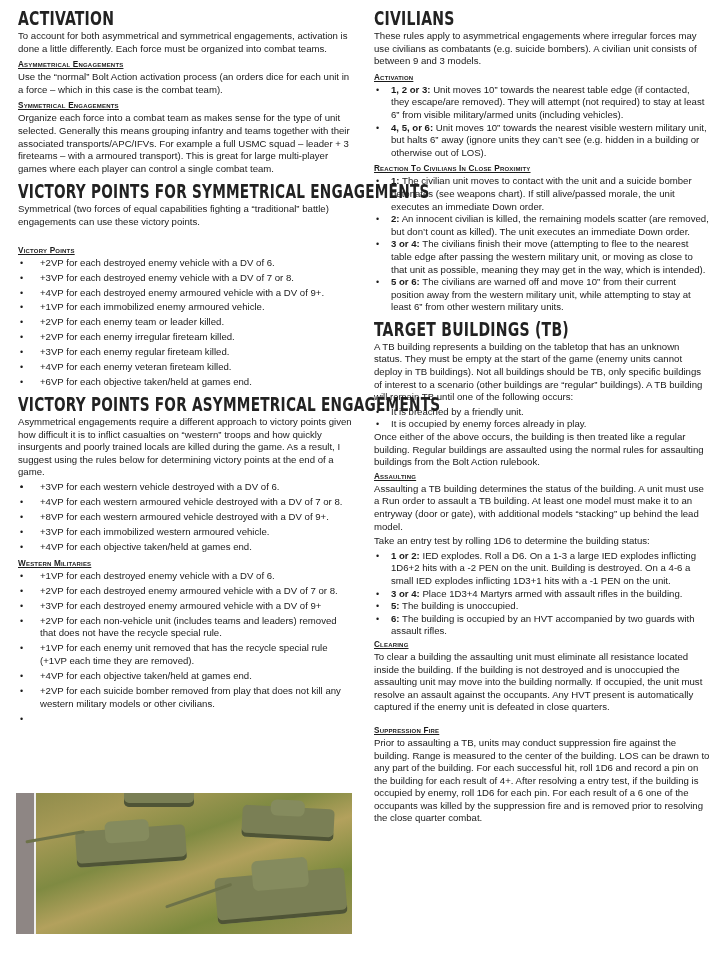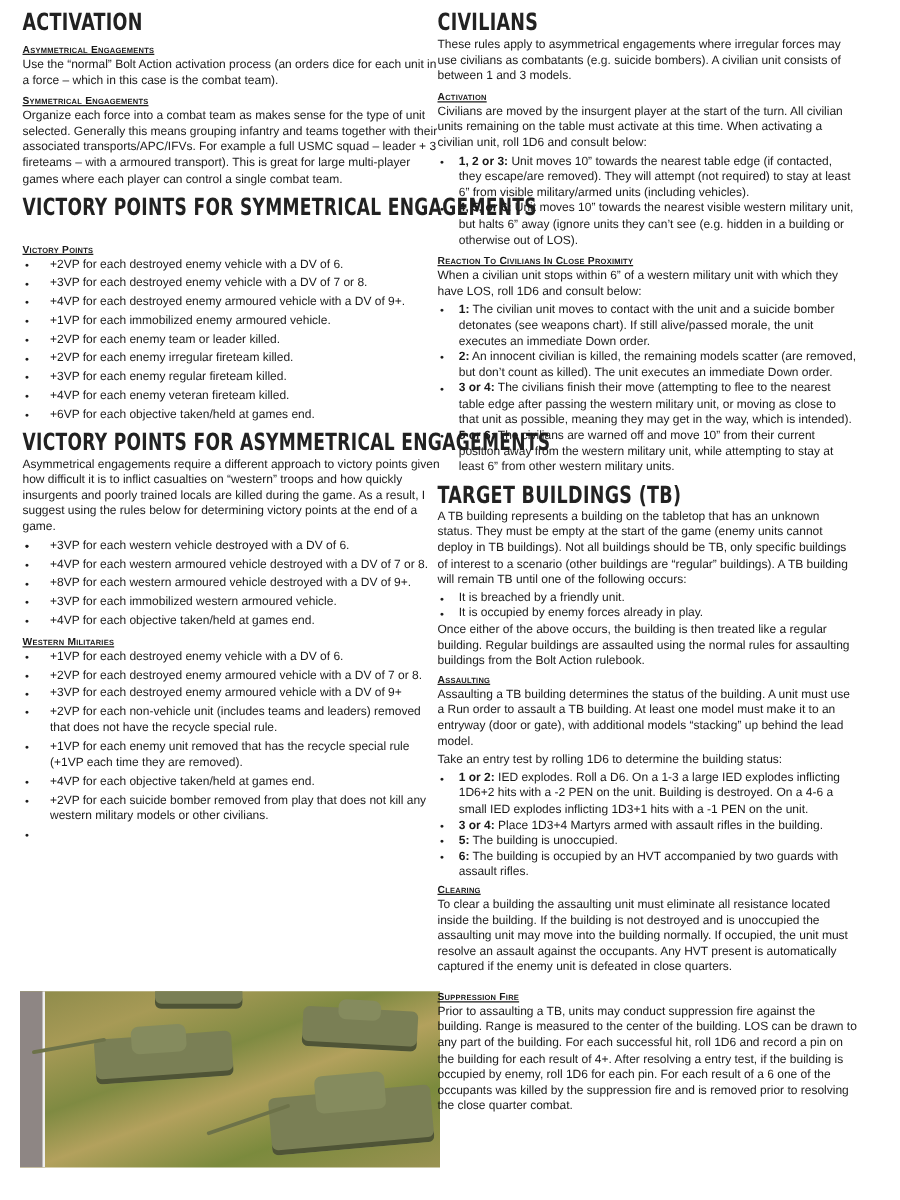--- a/index.html
+++ b/index.html
@@ -1,20 +1,20 @@
 <!DOCTYPE html>
 <html><head>
 <meta charset="utf-8">
 <style>
   html, body { margin:0; padding:0; background:#ffffff; }
   body { width:720px; height:960px; overflow:hidden; position:relative;
          font-family:"Liberation Sans", sans-serif; color:#1a1a1a; }
   .col { position:absolute; top:6px; }
   .col-left { left:18px; width:334px; }
-  .col-right { left:350px; width:336px; }
+  .col-right { left:374px; width:336px; }
   h1.section-title { margin:0; font-family:"DejaVu Sans Condensed","DejaVu Sans", sans-serif;
     font-weight:bold; font-size:19px; line-height:24px; letter-spacing:0.3px; color:#222;
     transform:scaleX(0.82); transform-origin:left center; white-space:nowrap; text-transform:uppercase; }
   h1.wide { transform:scaleX(0.80); }
   p { margin:0 0 2px 0; font-size:9.6px; line-height:12.6px; }
   .sub { margin:4px 0 1px 0; font-size:8.2px; font-weight:bold; font-variant:small-caps; letter-spacing:0.2px; line-height:11px;text-decoration:underline; }
   ul { margin:0 0 3px 0; padding:0; list-style:none; }
   ul li { position:relative; padding-left:22px; font-size:9.6px; line-height:12.6px; margin-bottom:2.4px; }
   ul.tight li { margin-bottom:0; padding-left:17px; }
   ul li .bullet { position:absolute; left:2px; top:0; font-size:9px; }
@@ -24,26 +24,28 @@
   .photo .road { position:absolute; left:0; top:0; width:18px; height:100%; background:#8e8684; border-right:2px solid #eee; }
   .tank { position:absolute; background:#7a7f55; border-radius:5px; box-shadow: inset 0 -4px 0 #4f5436; }
   .turret { position:absolute; background:#858b5e; border-radius:6px; }
   .barrel { position:absolute; background:#6d7249; height:3px; border-radius:2px; }
 </style>
 </head>
 <body>
 
 <div class="col col-left">
   <h1 class="section-title">Activation</h1>
+  <p>To account for both asymmetrical and symmetrical engagements, activation is done a little differently.  Each force must be organized into combat teams.</p>
   <div class="sub">Asymmetrical Engagements</div>
   <p>Use the “normal” Bolt Action activation process (an orders dice for each unit in a force – which in this case is the combat team).</p>
   <div class="sub">Symmetrical Engagements</div>
   <p>Organize each force into a combat team as makes sense for the type of unit selected.  Generally this means grouping infantry and teams together with their associated transports/APC/IFVs.  For example a full USMC squad – leader + 3 fireteams – with a armoured transport).  This is great for large multi-player games where each player can control a single combat team.</p>
 
   <h1 class="section-title wide" style="margin-top:4px">Victory Points for Symmetrical Engagements</h1>
+  <p>Symmetrical (two forces of equal capabilities fighting a “traditional” battle) engagements can use these victory points.</p>
   <div class="sub" style="margin-top:16px">Victory Points</div>
   <ul>
     <li><span class="bullet">•</span><span>+2VP for each destroyed enemy vehicle with a DV of 6.</span></li>
     <li><span class="bullet">•</span><span>+3VP for each destroyed enemy vehicle with a DV of 7 or 8.</span></li>
     <li><span class="bullet">•</span><span>+4VP for each destroyed enemy armoured vehicle with a DV of 9+.</span></li>
     <li><span class="bullet">•</span><span>+1VP for each immobilized enemy armoured vehicle.</span></li>
     <li><span class="bullet">•</span><span>+2VP for each enemy team or leader killed.</span></li>
     <li><span class="bullet">•</span><span>+2VP for each enemy irregular fireteam killed.</span></li>
     <li><span class="bullet">•</span><span>+3VP for each enemy regular fireteam killed.</span></li>
     <li><span class="bullet">•</span><span>+4VP for each enemy veteran fireteam killed.</span></li>
@@ -84,29 +86,27 @@
     <div class="turret" style="left:28px;top:-7px;width:34px;height:16px"></div>
   </div>
   <div class="tank" style="left:200px;top:80px;width:130px;height:46px;transform:rotate(-5deg)">
     <div class="turret" style="left:38px;top:-14px;width:56px;height:30px"></div>
     <div class="barrel" style="left:-52px;top:14px;width:70px;transform:rotate(-14deg)"></div>
   </div>
 </div>
 
 <div class="col col-right">
   <h1 class="section-title">Civilians</h1>
-  <p>These rules apply to asymmetrical engagements where irregular forces may use civilians as combatants (e.g. suicide bombers).  A civilian unit consists of between 1 and 3 models.</p>
+  <p>These rules apply to asymmetrical engagements where irregular forces may use civilians as combatants (e.g. suicide bombers).  A civilian unit consists of between 9 and 3 models.</p>
   <div class="sub">Activation</div>
-  <p>Civilians are moved by the insurgent player at the start of the turn.  All civilian units remaining on the table must activate at this time.  When activating a civilian unit, roll 1D6 and consult below:</p>
   <ul class="tight">
     <li><span class="bullet">•</span><b>1, 2 or 3:</b><span> Unit moves 10” towards the nearest table edge (if contacted, they escape/are removed).  They will attempt (not required) to stay at least 6” from visible military/armed units (including vehicles).</span></li>
     <li><span class="bullet">•</span><b>4, 5, or 6:</b><span> Unit moves 10” towards the nearest visible western military unit, but halts 6” away (ignore units they can’t see (e.g. hidden in a building or otherwise out of LOS).</span></li>
   </ul>
   <div class="sub">Reaction To Civilians In Close Proximity</div>
-  <p>When a civilian unit stops within 6” of a western military unit with which they have LOS, roll 1D6 and consult below:</p>
   <ul class="tight">
     <li><span class="bullet">•</span><b>1:</b><span> The civilian unit moves to contact with the unit and a suicide bomber detonates (see weapons chart).  If still alive/passed morale, the unit executes an immediate Down order.</span></li>
     <li><span class="bullet">•</span><b>2:</b><span> An innocent civilian is killed, the remaining models scatter (are removed, but don’t count as killed).  The unit executes an immediate Down order.</span></li>
     <li><span class="bullet">•</span><b>3 or 4:</b><span> The civilians finish their move (attempting to flee to the nearest table edge after passing the western military unit, or moving as close to that unit as possible, meaning they may get in the way, which is intended).</span></li>
     <li><span class="bullet">•</span><b>5 or 6:</b><span> The civilians are warned off and move 10” from their current position away from the western military unit, while attempting to stay at least 6” from other western military units.</span></li>
   </ul>
 
   <h1 class="section-title" style="margin-top:2px">Target Buildings (TB)</h1>
   <p>A TB building represents a building on the tabletop that has an unknown status.  They must be empty at the start of the game (enemy units cannot deploy in TB buildings).  Not all buildings should be TB, only specific buildings of interest to a scenario (other buildings are “regular” buildings).  A TB building will remain TB until one of the following occurs:</p>
   <ul class="tight" style="margin-bottom:0">

